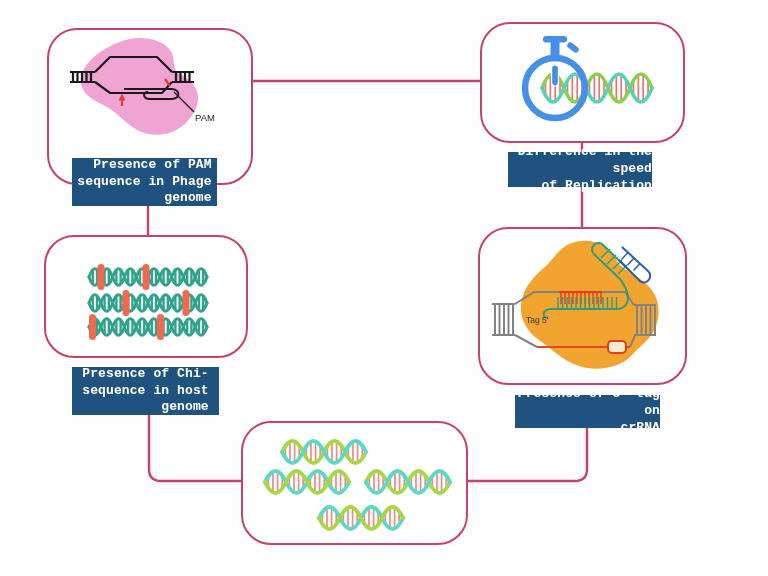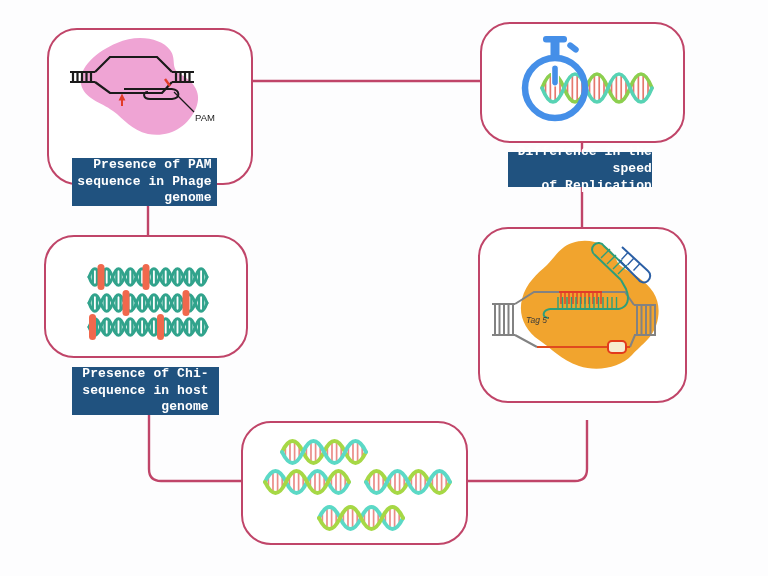--- a/index.html
+++ b/index.html
@@ -17,21 +17,21 @@
     position:absolute;background:#20527f;color:#ffffff;z-index:2;
     display:flex;align-items:center;justify-content:center;text-align:right;
     font-size:13px;font-weight:bold;line-height:1.3;white-space:pre-line;
     letter-spacing:.1px;
     font-family:Liberation Mono, monospace;
   }
   
   #node-pam{left:47px;top:28px;width:206px;height:157px;padding-left:45px;}
   #node-speed{left:480px;top:22px;width:205px;height:121px;}
   #node-chi{left:44px;top:235px;width:204px;height:123px;}
-  #node-tag{left:478px;top:227px;width:209px;height:176px;font-style:italic;}
+  #node-tag{left:478px;top:227px;width:209px;height:158px;}
   #node-copy{left:241px;top:421px;width:227px;height:124px;}
   
   #label-pam{left:72px;top:158px;width:145px;height:48px;}
   #label-speed{left:508px;top:152px;width:144px;height:35px;}
   #label-chi{left:72px;top:367px;width:147px;height:48px;}
   #label-tag{left:515px;top:395px;width:145px;height:33px;}
   #label-copy{left:280px;top:375px;width:145px;height:40px;}
 </style>
 </head>
 <body>
@@ -311,14 +311,16 @@
   </div>
 
   <div class="nlabel" id="label-pam">Presence of PAM
 sequence in Phage
 genome</div>
   <div class="nlabel" id="label-speed">Difference in the speed
 of Replication</div>
   <div class="nlabel" id="label-chi">Presence of Chi-
 sequence in host
 genome</div>
+  <div class="nlabel" id="label-tag">Presence of 5' tag on
+crRNA</div>
 
 </div>
 
 </body></html>

